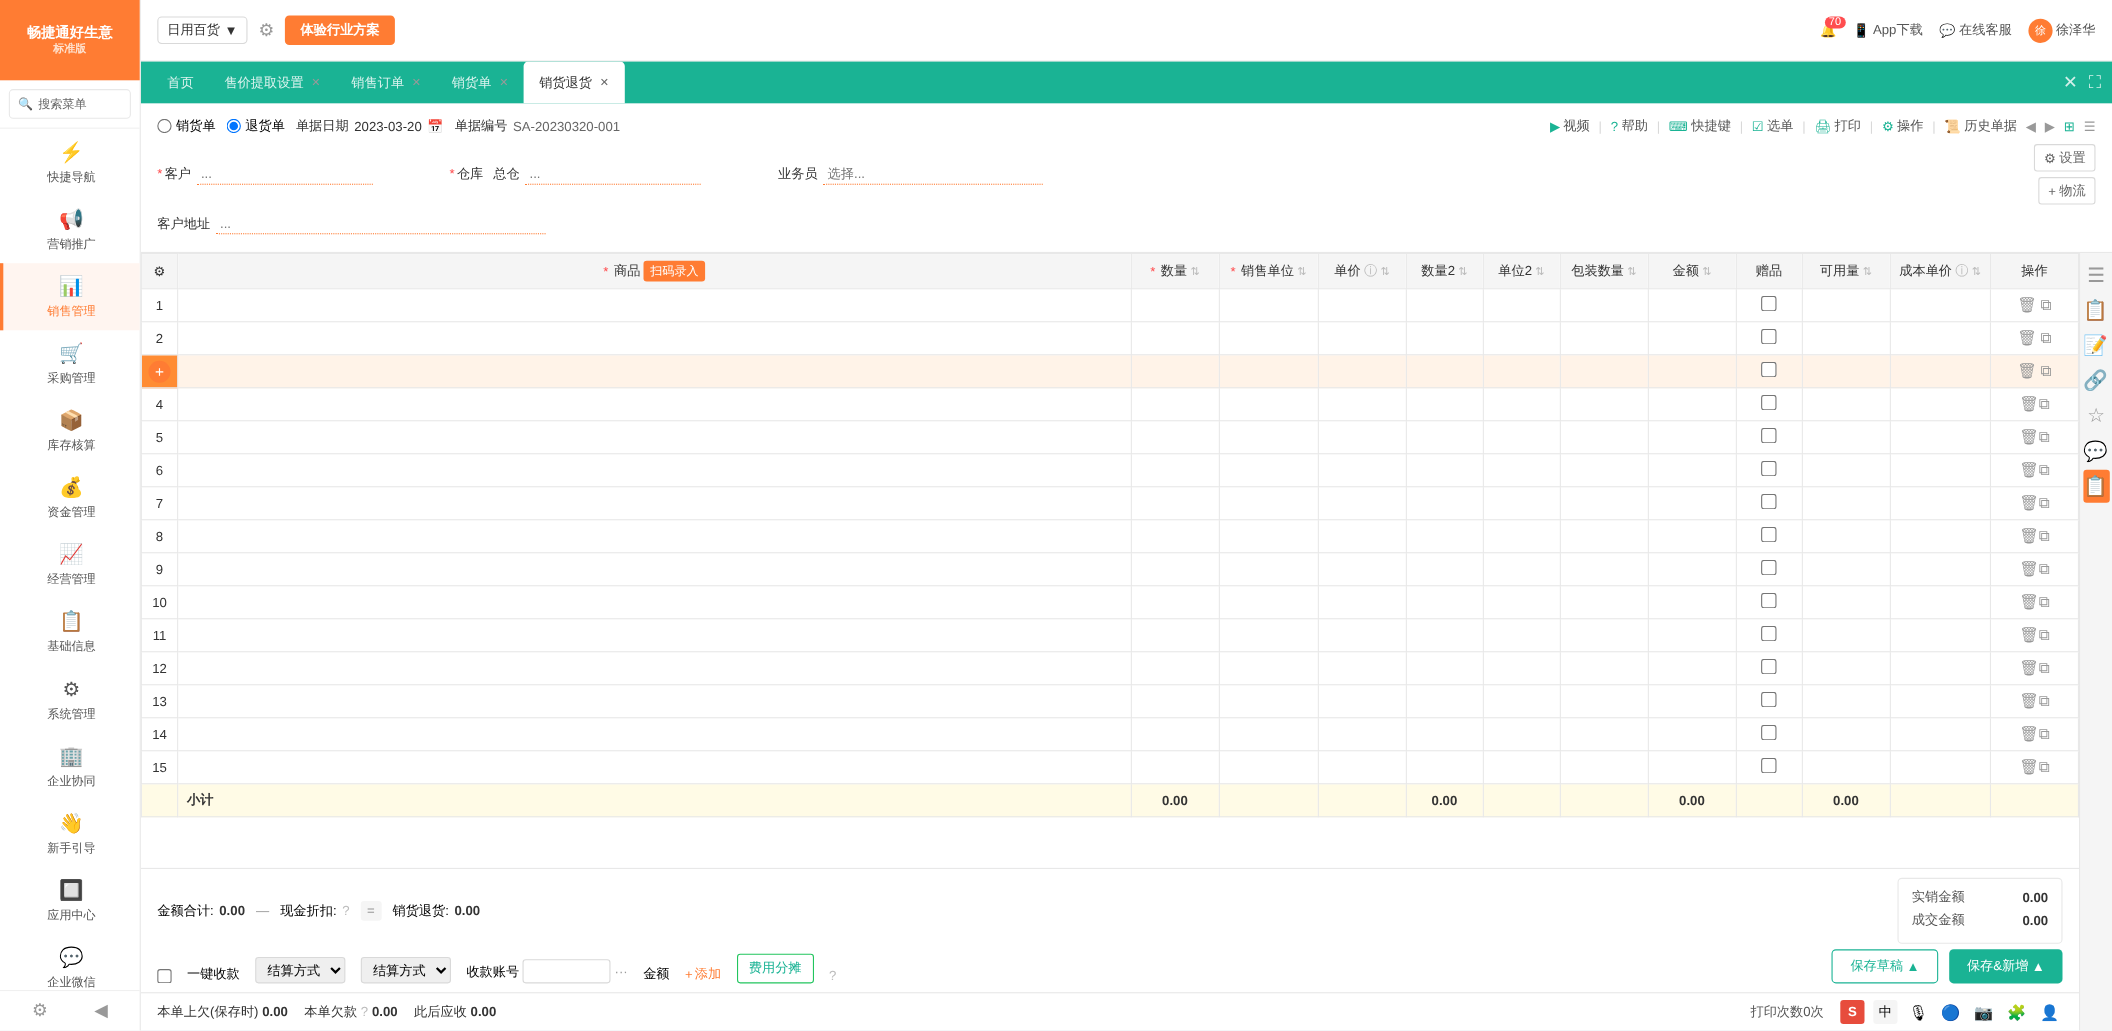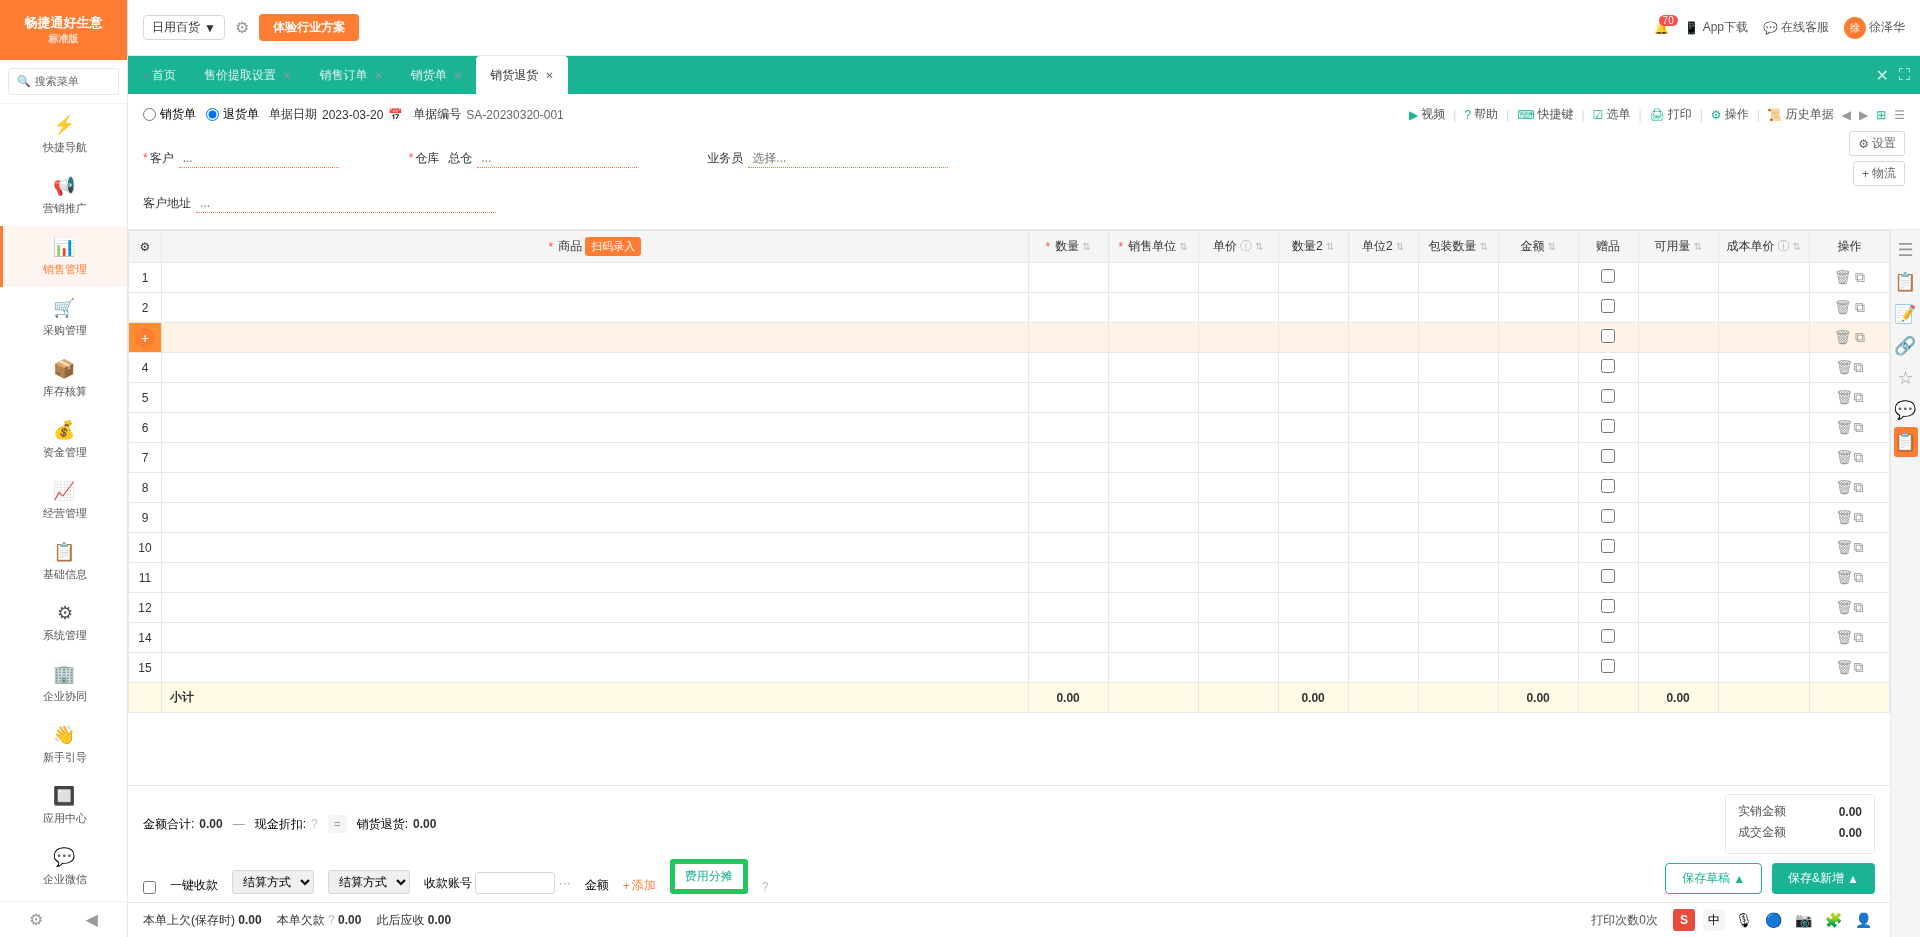--- a/index.html
+++ b/index.html
@@ -3,21 +3,21 @@
   <meta charset="utf-8">
   <style>
     * { box-sizing: border-box; margin: 0; padding: 0; }
     body { font-family: 'Microsoft YaHei', Arial, sans-serif; font-size: 12px; background: #f0f2f5; overflow: hidden; }
     
     
     .app-container { display: flex; height: 937px; width: 1920px; }
     
     
     .sidebar { width: 128px; background: #fff; display: flex; flex-direction: column; border-right: 1px solid #e8e8e8; }
-    .sidebar-logo { background: #ff7c33; padding: 10px; text-align: center; color: white; font-size: 13px; font-weight: bold; line-height: 1.3; height: 60px; display: flex; align-items: center; justify-content: center; }
+    .sidebar-logo { background: #ff7c33; padding: 10px; text-align: center; color: white; font-size: 13px; font-weight: bold; line-height: 1.3; height: 73px; display: flex; align-items: center; justify-content: center; }
     .sidebar-search { padding: 8px; border-bottom: 1px solid #f0f0f0; }
     .sidebar-search-btn { width: 100%; background: none; border: 1px solid #e8e8e8; border-radius: 4px; padding: 5px 8px; font-size: 11px; cursor: pointer; display: flex; align-items: center; gap: 4px; color: #666; }
     .sidebar-nav { flex: 1; overflow-y: auto; }
     .sidebar-item { display: flex; flex-direction: column; align-items: center; padding: 10px 5px; cursor: pointer; color: #555; font-size: 11px; gap: 4px; border-left: 3px solid transparent; }
     .sidebar-item.active { background: #fff5f0; color: #ff7c33; border-left: 3px solid #ff7c33; }
     .sidebar-item .icon { font-size: 18px; }
     .sidebar-bottom { padding: 8px; display: flex; justify-content: space-around; border-top: 1px solid #f0f0f0; }
     .sidebar-bottom-btn { background: none; border: none; cursor: pointer; color: #999; font-size: 16px; }
     
     
@@ -88,21 +88,21 @@
     .bottom-row { display: flex; align-items: center; gap: 10px; flex-wrap: wrap; }
     .bottom-field { display: flex; align-items: center; gap: 5px; font-size: 12px; }
     .bottom-value { font-weight: bold; color: #333; }
     .bottom-minus { color: #999; }
     .bottom-equals { color: #999; background: #f5f5f5; padding: 2px 6px; border-radius: 3px; }
     .amount-help { color: #bbb; cursor: pointer; }
     .payment-row { display: flex; align-items: flex-end; gap: 14px; margin-top: 5px; }
     .payment-checkbox { cursor: pointer; }
     .payment-select { border: 1px solid #d9d9d9; border-radius: 3px; padding: 3px 6px; font-size: 12px; }
     .add-btn { background: none; border: none; color: #ff7c33; cursor: pointer; display: flex; align-items: center; gap: 2px; font-size: 12px; }
-    .btn-expense { background: #fff; border: 5px solid #22c55e; color: #1ab394; border-radius: 3px; padding: 4px 10px; cursor: pointer; font-size: 12px; }
+    .btn-expense { background: #fff; border: 1px solid #22c55e; color: #1ab394; border-radius: 3px; padding: 4px 10px; cursor: pointer; font-size: 12px; }
     .help-icon { color: #bbb; cursor: pointer; }
     .print-btn { display: flex; align-items: center; gap: 5px; font-size: 12px; color: #555; cursor: pointer; margin-left: auto; }
     .taskbar-icons { display: flex; gap: 8px; align-items: center; }
     .taskbar-icon { width: 22px; height: 22px; border-radius: 3px; display: flex; align-items: center; justify-content: center; cursor: pointer; font-size: 14px; }
     .btn-draft { background: #fff; border: 1px solid #1ab394; color: #1ab394; border-radius: 4px; padding: 6px 16px; cursor: pointer; font-size: 12px; display: flex; align-items: center; gap: 3px; }
     .btn-save { background: #1ab394; border: none; color: white; border-radius: 4px; padding: 6px 16px; cursor: pointer; font-size: 12px; display: flex; align-items: center; gap: 3px; }
     
     
     .right-amounts { background: #fff; border: 1px solid #e8e8e8; border-radius: 4px; padding: 8px 12px; min-width: 150px; }
     .amount-row { display: flex; justify-content: space-between; align-items: center; margin-bottom: 4px; font-size: 12px; }
@@ -617,20 +617,35 @@
                     <td></td>
                     <td></td>
                     <td></td>
                     <td class="checkbox-cell"><input type="checkbox" class="cell-checkbox" style=""></td>
                     <td></td>
                     <td></td>
                     <td><button class="delete-btn">🗑</button><button class="copy-btn">⧉</button></td>
                   </tr>
                 <tr>
                     <td class="row-num">12</td>
+                    <td></td>
+                    <td></td>
+                    <td></td>
+                    <td></td>
+                    <td></td>
+                    <td></td>
+                    <td></td>
+                    <td></td>
+                    <td class="checkbox-cell"><input type="checkbox" class="cell-checkbox" style=""></td>
+                    <td></td>
+                    <td></td>
+                    <td><button class="delete-btn">🗑</button><button class="copy-btn">⧉</button></td>
+                  </tr>
+                <tr>
+                    <td class="row-num">13</td>
                     <td></td>
                     <td></td>
                     <td></td>
                     <td></td>
                     <td></td>
                     <td></td>
                     <td></td>
                     <td></td>
                     <td class="checkbox-cell"><input type="checkbox" class="cell-checkbox" style=""></td>
                     <td></td>

